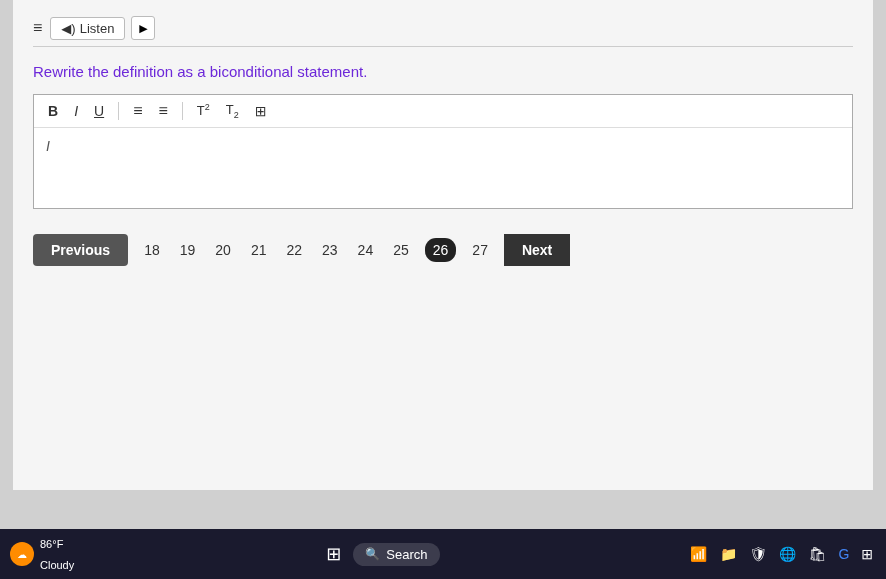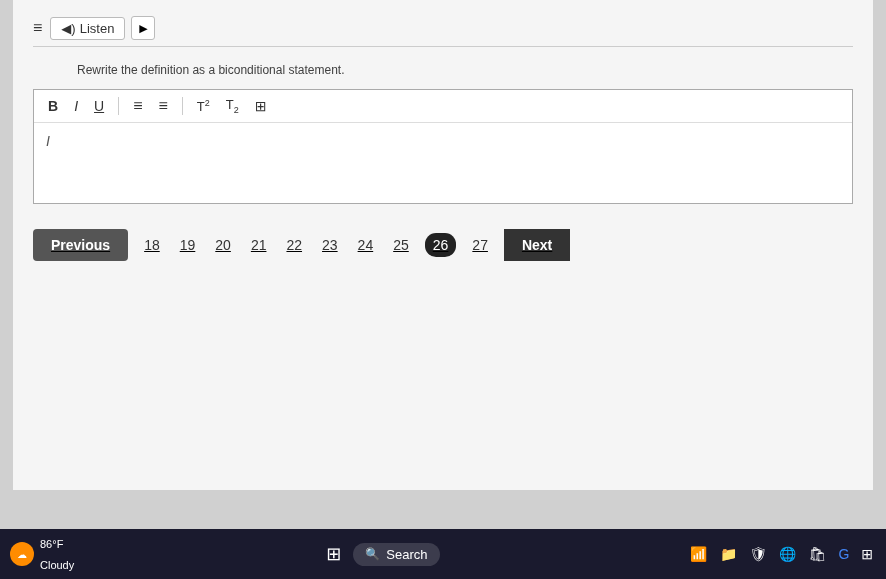--- a/index.html
+++ b/index.html
@@ -60,25 +60,24 @@
       cursor: pointer;
       display: flex;
       align-items: center;
       justify-content: center;
       margin-left: 6px;
       font-size: 11px;
     }
 
     
     .instruction-text {
-      font-size: 12px;
-      color: #404040;
+      font-size: 15px;
+      color: #6d28d9;
       margin-bottom: 10px;
       line-height: 1.5;
-      margin-left: 44px;
     }
 
     .italic-word {
       font-style: italic;
     }
 
     
     .editor-container {
       background: white;
       border: 1px solid #aaa;
@@ -127,21 +126,20 @@
       color: #555;
     }
 
     
     .navigation-bar {
       display: flex;
       align-items: center;
       gap: 12px;
       margin-top: 20px;
       padding: 5px 0;
-      text-decoration: underline;
     }
 
     .prev-btn {
       background: #555;
       color: white;
       border: none;
       padding: 8px 18px;
       border-radius: 4px;
       cursor: pointer;
       font-size: 14px;

